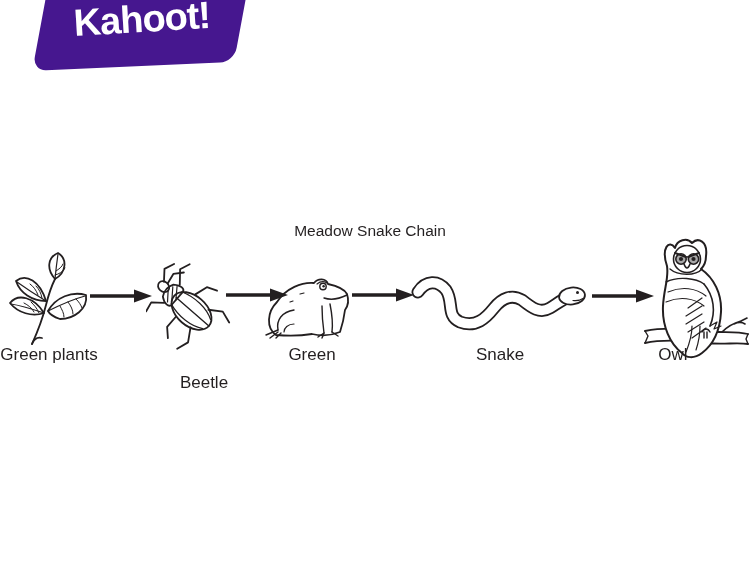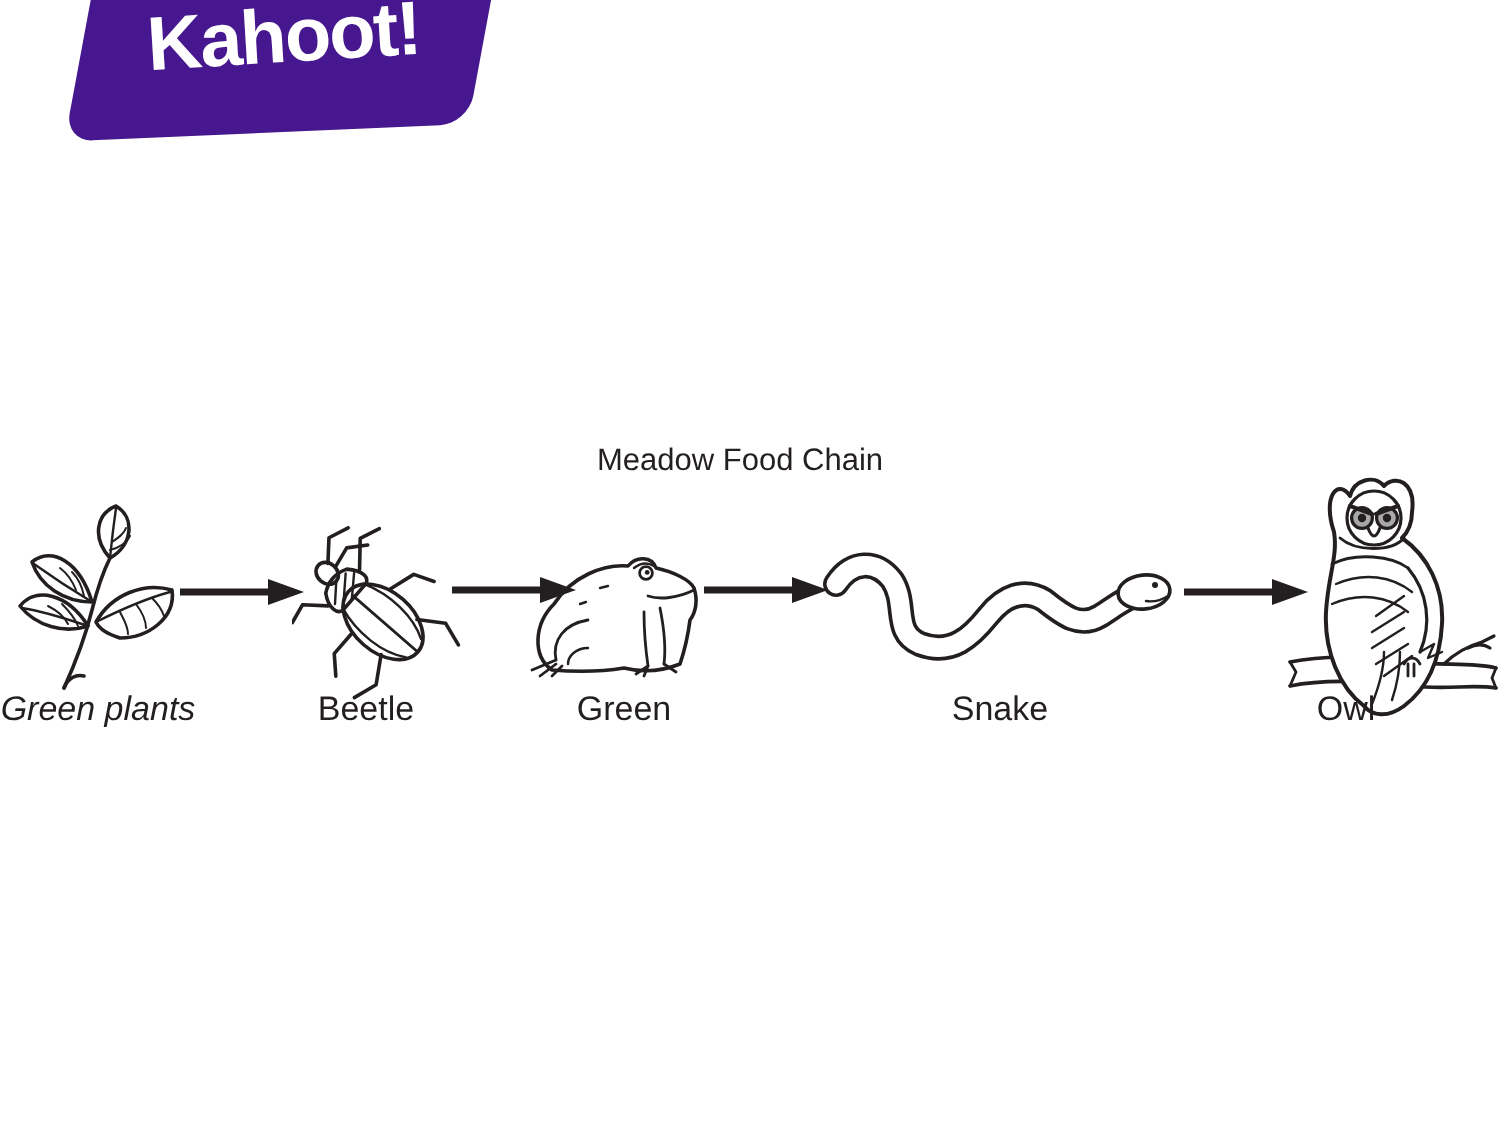--- a/index.html
+++ b/index.html
@@ -33,21 +33,21 @@
 </style>
 </head>
 <body>
 
 <div id="stage">
 
   <div class="abs badge" style="background-color: rgb(70, 23, 143);">
     <div class="badge-text" style="color: rgb(255, 255, 255);">Kahoot!</div>
   </div>
 
-  <div class="abs title">Meadow Food Chain</div>
+  <div class="abs title">Meadow Snake Chain</div>
 
   <svg class="abs" style="left:2px;top:251px;" width="96" height="96" viewBox="0 0 96 96" stroke="#231f20" fill="none" stroke-width="1.8" stroke-linecap="round" stroke-linejoin="round">
     <path d="M30,93 C35,82 40,70 44,54 C46,46 49,36 53,28"></path>
     <path d="M30,93 C32,88 36,86 40,87"></path>
     <path d="M53,28 C44,18 46,6 56,2 C66,8 64,22 53,28 Z"></path>
     <path d="M53,28 C54,18 55,10 56,3" stroke-width="1.2"></path>
     <path d="M54,20 C57,18 60,16 61,13" stroke-width="1"></path>
     <path d="M53,24 C57,23 61,21 63,17" stroke-width="1"></path>
     <path d="M44,50 C30,50 18,42 14,30 C24,22 38,30 44,50 Z"></path>
     <path d="M44,50 C34,44 22,36 15,31" stroke-width="1.2"></path>
@@ -152,19 +152,19 @@
     <path d="M24,56 C38,50 52,52 62,60" stroke-width="1.2"></path>
     <path d="M22,66 C36,60 50,62 60,70" stroke-width="1.2"></path>
     <path d="M44,72 L58,62 M42,80 L58,70 M42,88 L58,78 M44,96 L60,86 M48,102 L62,92" stroke-width="1.2"></path>
     <path d="M66,90 L73,86 L70,93 L77,90" stroke-width="1.2"></path>
 
     <path d="M42,116 C46,106 48,98 48,90 M52,114 C55,105 56,98 56,90" stroke-width="1.2"></path>
 
     <path d="M58,96 C60,92 64,92 66,96 M60,96 L60,102 M63,96 L63,102" stroke-width="1.4"></path>
   </svg>
 
-  <div class="abs label" style="left:0px;width:98px;font-style:italic;">Green plants</div>
-  <div class="abs label" style="left:151px;width:64px;">Beetle</div>
+  <div class="abs label" style="left:0px;width:98px;">Green plants</div>
+  <div class="abs label" style="left:172px;width:64px;margin-top:28px;">Beetle</div>
   <div class="abs label" style="left:282px;width:60px;">Green</div>
   <div class="abs label" style="left:468px;width:64px;">Snake</div>
   <div class="abs label" style="left:642px;width:62px;">Owl</div>
 
 </div>
 
 </body></html>

